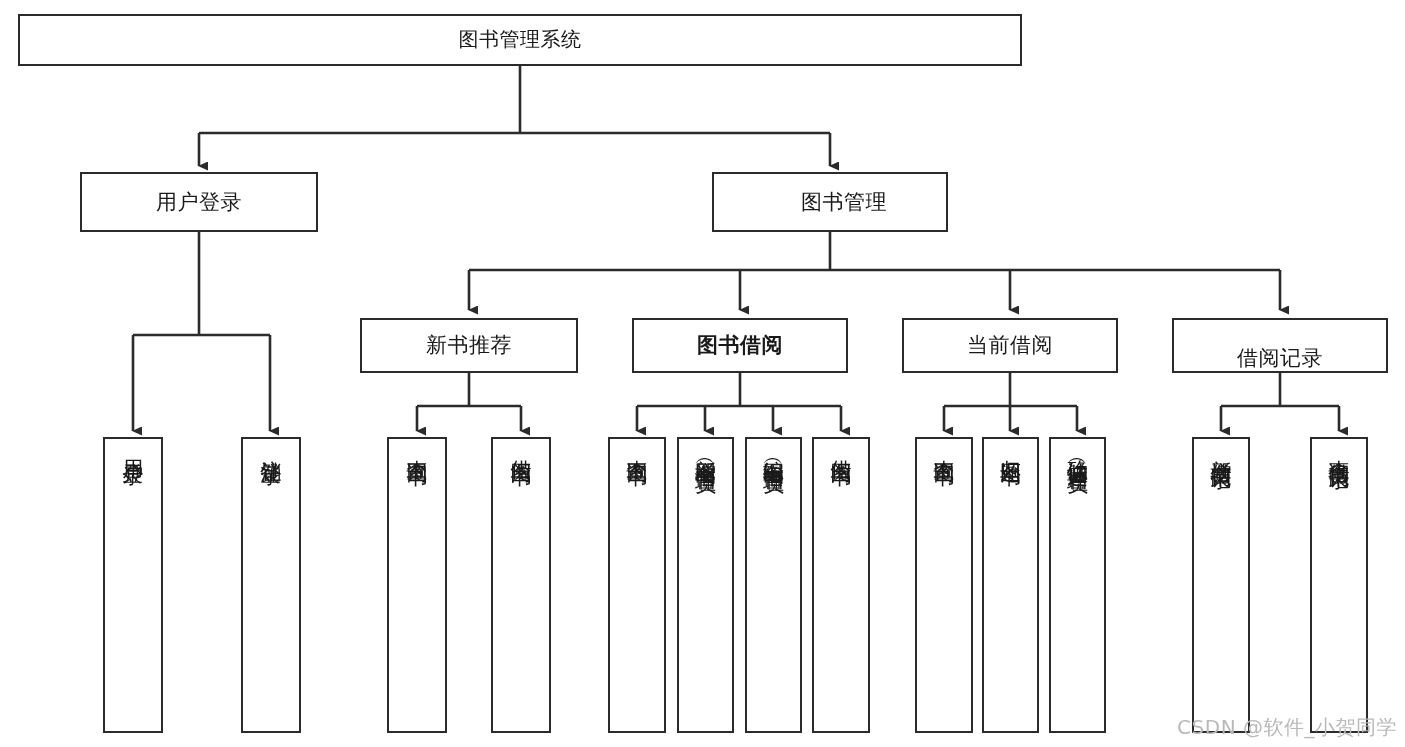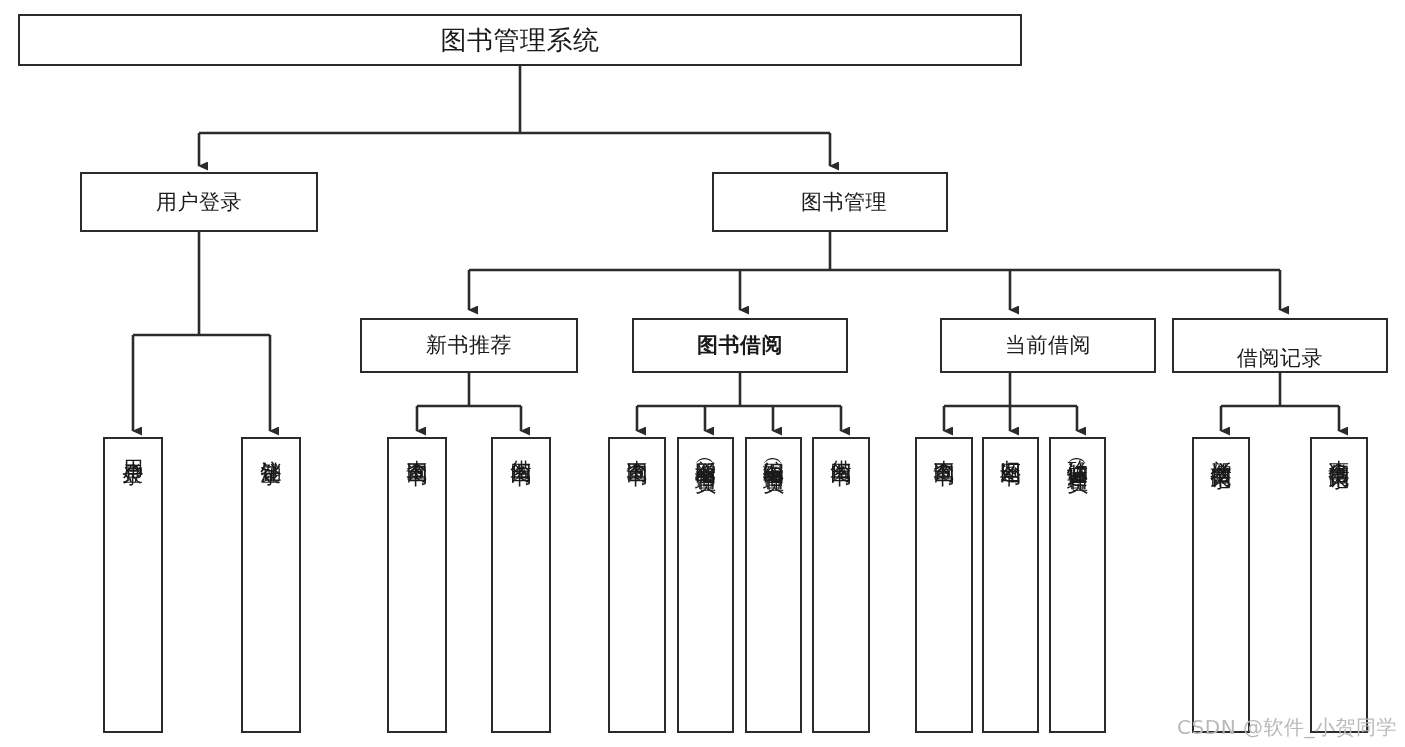--- a/index.html
+++ b/index.html
@@ -40,21 +40,21 @@
     text-align: center;
     line-height: 1.18;
     letter-spacing: 0.5px;
   }
   
   .node-h .node-label {
     writing-mode: horizontal-tb;
     font-size: 21px;
   }
   #node-root .node-label {
-    font-size: 26px;
+    font-size: 20px;
   }
   
   .node-v {
     align-items: flex-start;
     justify-content: center;
     padding-top: 4px;
   }
   .node-v .node-label {
     writing-mode: vertical-rl;
     text-orientation: upright;
@@ -144,21 +144,21 @@
   </div>
 
   <div class="node-box node-h" style="left:360px; top:318px; width:218px; height:55px;">
     <span class="node-label">新书推荐</span>
   </div>
 
   <div class="node-box node-h" style="left:632px; top:318px; width:216px; height:55px;font-weight:bold;">
     <span class="node-label">图书借阅</span>
   </div>
 
-  <div class="node-box node-h" style="left:940px; top:318px; width:216px; height:55px;">
+  <div class="node-box node-h" style="left:902px; top:318px; width:216px; height:55px;">
     <span class="node-label">当前借阅</span>
   </div>
 
   <div class="node-box node-h" style="left:1172px; top:318px; width:216px; height:55px;align-items:flex-end;">
     <span class="node-label">借阅记录</span>
   </div>
 
   <div class="node-box node-v" style="left:103px; top:437px; width:60px; height:296px;">
     <span class="node-label">用户登录</span>
   </div>

